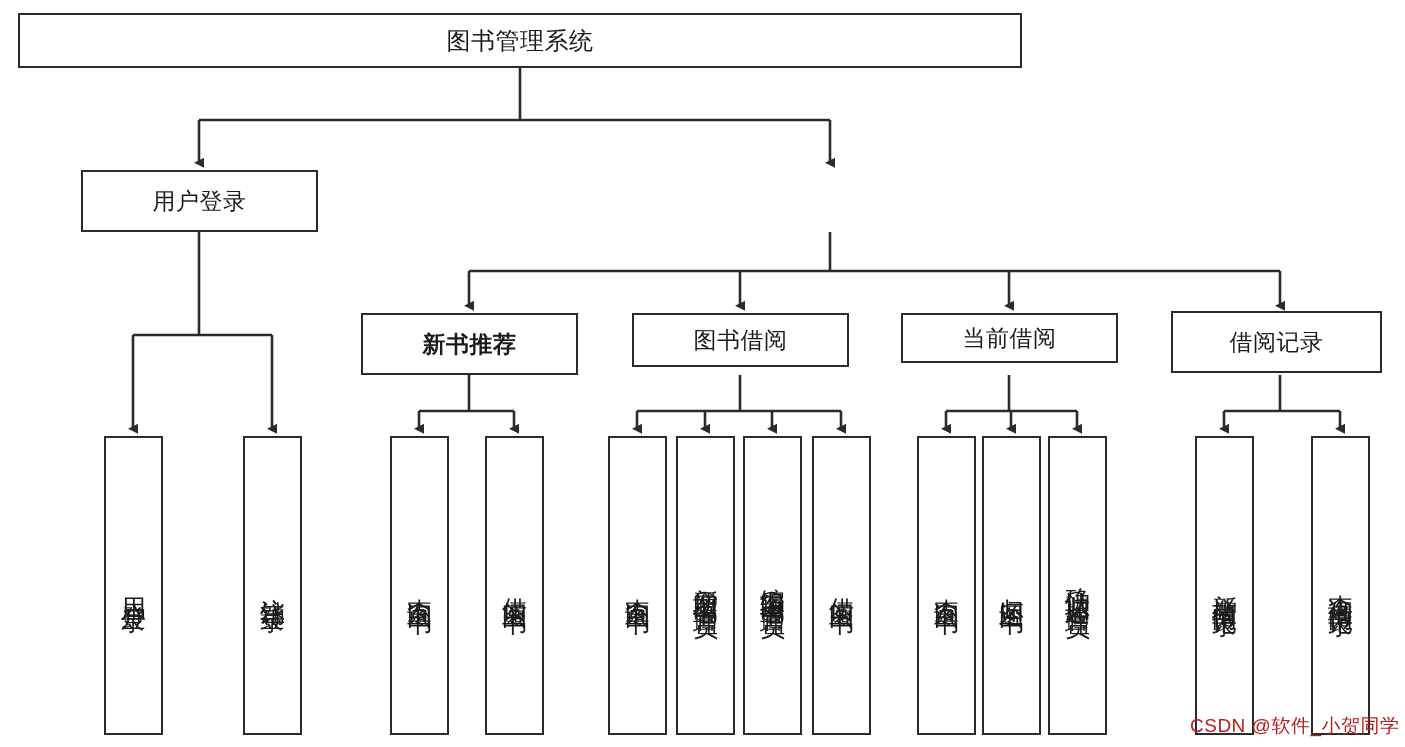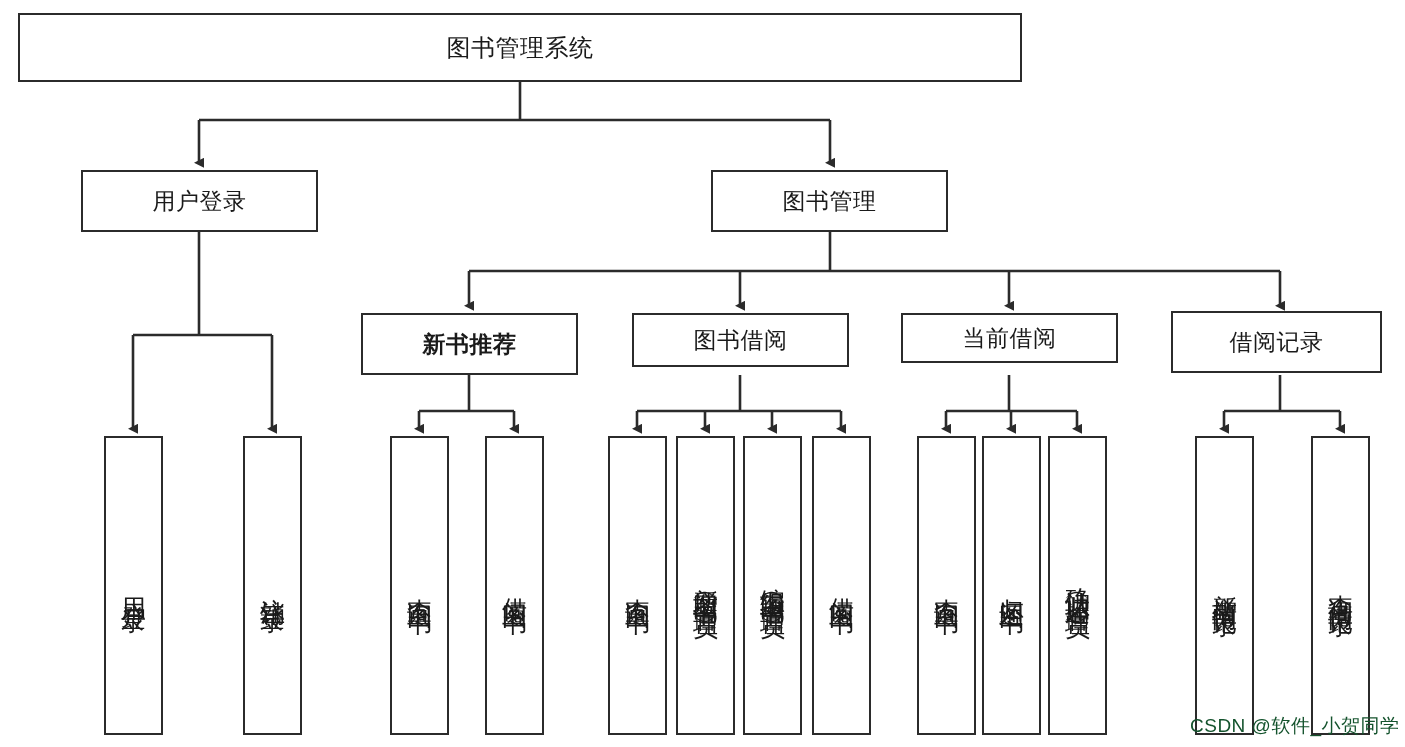--- a/index.html
+++ b/index.html
@@ -52,21 +52,21 @@
   }
   .node.vert .label {
     writing-mode: vertical-rl;
     text-orientation: upright;
     font-size: 25px;
     letter-spacing: 4px;
     line-height: 1;
   }
   #watermark {
     position: absolute;
-    color: #14532d;
+    color: #b91c1c;
     font-size: 19px;
     white-space: nowrap;
     left: 1190px;
     top: 713px;
     letter-spacing: 0.5px;
   }
 </style>
 </head>
 <body>
 
@@ -116,29 +116,26 @@
       <path d="M 1011 411 L 1011 429" marker-end="url(#arrow)"></path>
       <path d="M 1077 411 L 1077 429" marker-end="url(#arrow)"></path>
 
       <path d="M 1280 375 L 1280 411"></path>
       <path d="M 1224 411 L 1340 411"></path>
       <path d="M 1224 411 L 1224 429" marker-end="url(#arrow)"></path>
       <path d="M 1340 411 L 1340 429" marker-end="url(#arrow)"></path>
     </g>
   </svg>
 
-  <div class="node horiz root" style="left:18px; top:13px; width:1004px; height:69px;">
+  <div class="node horiz root" style="left:18px; top:13px; width:1004px; height:55px;">
     <span class="label">图书管理系统</span>
   </div>
 
   <div class="node horiz" style="left:81px; top:170px; width:237px; height:62px;">
     <span class="label">用户登录</span>
-  </div>
-  <div class="node horiz" style="left:711px; top:170px; width:237px; height:62px;">
-    <span class="label">图书管理</span>
   </div>
 
   <div class="node horiz" style="left:361px; top:313px; width:217px; height:62px;font-weight:bold;">
     <span class="label">新书推荐</span>
   </div>
   <div class="node horiz" style="left:632px; top:313px; width:217px; height:54px;">
     <span class="label">图书借阅</span>
   </div>
   <div class="node horiz" style="left:901px; top:313px; width:217px; height:50px;">
     <span class="label">当前借阅</span>

